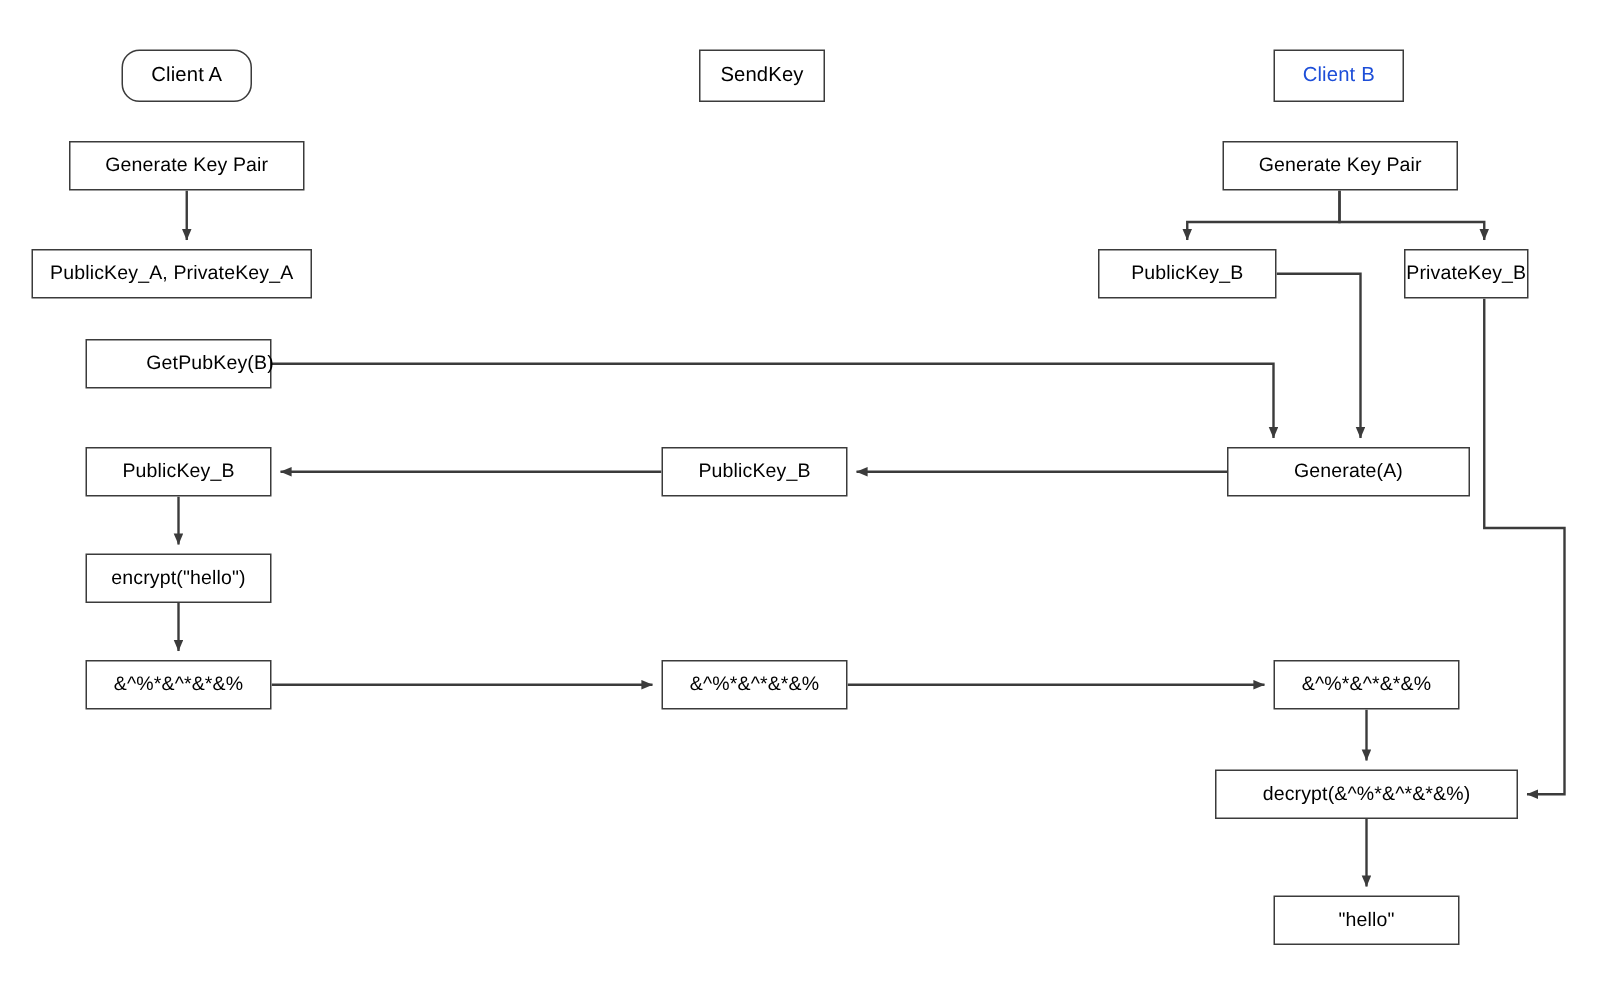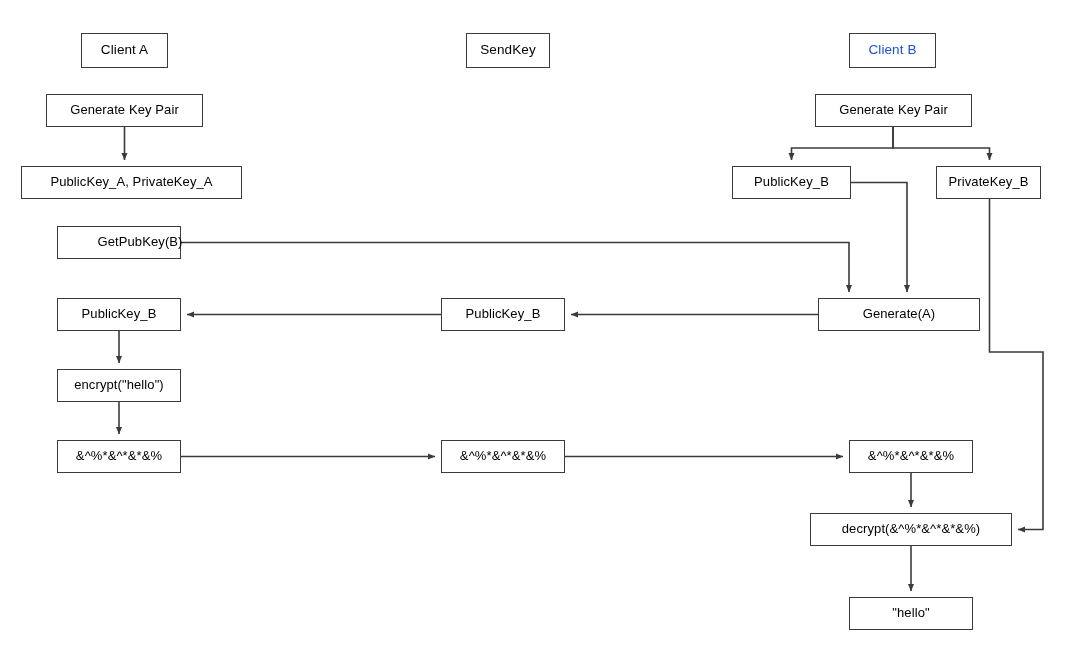--- a/index.html
+++ b/index.html
@@ -69,33 +69,33 @@
         <path d="M 119 402 L 119 434" fill="none" stroke="#3b3b3b" stroke-width="1.6" stroke-linejoin="miter" stroke-linecap="butt" marker-end="url(#arrowhead)"></path>
         <path d="M 181 456.5 L 435 456.5" fill="none" stroke="#3b3b3b" stroke-width="1.6" stroke-linejoin="miter" stroke-linecap="butt" marker-end="url(#arrowhead)"></path>
         <path d="M 565 456.5 L 843 456.5" fill="none" stroke="#3b3b3b" stroke-width="1.6" stroke-linejoin="miter" stroke-linecap="butt" marker-end="url(#arrowhead)"></path>
         <path d="M 911 473 L 911 507" fill="none" stroke="#3b3b3b" stroke-width="1.6" stroke-linejoin="miter" stroke-linecap="butt" marker-end="url(#arrowhead)"></path>
         <path d="M 989.5 199 L 989.5 352 L 1043 352 L 1043 529.5 L 1018 529.5" fill="none" stroke="#3b3b3b" stroke-width="1.6" stroke-linejoin="miter" stroke-linecap="butt" marker-end="url(#arrowhead)"></path>
         <path d="M 911 546 L 911 591" fill="none" stroke="#3b3b3b" stroke-width="1.6" stroke-linejoin="miter" stroke-linecap="butt" marker-end="url(#arrowhead)"></path>
       </g>
   </svg>
 
   <div id="nodes-layer">
-      <div class="node lane-header" style="left: 81px; top: 33px; width: 87px; height: 35px; border-color: rgb(59, 59, 59); color: rgb(0, 0, 0);">
+      <div class="node lane-header" style="left: 81px; top: 33px; width: 87px; height: 35px; border-color: rgb(59, 59, 59); color: rgb(0, 0, 0); border-radius: 12px;">
         <span>Client A</span>
       </div>
       <div class="node lane-header" style="left: 466px; top: 33px; width: 84px; height: 35px; border-color: rgb(59, 59, 59); color: rgb(0, 0, 0);">
         <span>SendKey</span>
       </div>
       <div class="node lane-header" style="left: 849px; top: 33px; width: 87px; height: 35px; border-color: rgb(59, 59, 59); color: #1d4ed8; text-align: center;">
         <span>Client B</span>
       </div>
       <div class="node" style="left: 46px; top: 94px; width: 157px; height: 33px; border-color: rgb(59, 59, 59); color: rgb(0, 0, 0);">
         <span>Generate Key Pair</span>
       </div>
-      <div class="node" style="left: 21px; top: 166px; width: 221px; height: 33px; border-color: rgb(59, 59, 59); color: rgb(0, 0, 0);">
+      <div class="node" style="left: 21px; top: 166px; width: 187px; height: 33px; border-color: rgb(59, 59, 59); color: rgb(0, 0, 0);">
         <span>PublicKey_A, PrivateKey_A</span>
       </div>
       <div class="node" style="left: 57px; top: 226px; width: 124px; height: 33px; border-color: rgb(59, 59, 59); color: rgb(0, 0, 0); padding-left: 42px;">
         <span>GetPubKey(B)</span>
       </div>
       <div class="node" style="left: 57px; top: 298px; width: 124px; height: 33px; border-color: rgb(59, 59, 59); color: rgb(0, 0, 0);">
         <span>PublicKey_B</span>
       </div>
       <div class="node" style="left: 57px; top: 369px; width: 124px; height: 33px; border-color: rgb(59, 59, 59); color: rgb(0, 0, 0);">
         <span>encrypt("hello")</span>
@@ -108,21 +108,21 @@
       </div>
       <div class="node" style="left: 441px; top: 440px; width: 124px; height: 33px; border-color: rgb(59, 59, 59); color: rgb(0, 0, 0);">
         <span>&amp;^%*&amp;^*&amp;*&amp;%</span>
       </div>
       <div class="node" style="left: 815px; top: 94px; width: 157px; height: 33px; border-color: rgb(59, 59, 59); color: rgb(0, 0, 0);">
         <span>Generate Key Pair</span>
       </div>
       <div class="node" style="left: 732px; top: 166px; width: 119px; height: 33px; border-color: rgb(59, 59, 59); color: rgb(0, 0, 0);">
         <span>PublicKey_B</span>
       </div>
-      <div class="node" style="left: 936px; top: 166px; width: 105px; height: 33px; border-color: rgb(59, 59, 59); color: rgb(0, 0, 0);">
+      <div class="node" style="left: 936px; top: 166px; width: 83px; height: 33px; border-color: rgb(59, 59, 59); color: rgb(0, 0, 0);">
         <span>PrivateKey_B</span>
       </div>
       <div class="node" style="left: 818px; top: 298px; width: 162px; height: 33px; border-color: rgb(59, 59, 59); color: rgb(0, 0, 0);">
         <span>Generate(A)</span>
       </div>
       <div class="node" style="left: 849px; top: 440px; width: 124px; height: 33px; border-color: rgb(59, 59, 59); color: rgb(0, 0, 0);">
         <span>&amp;^%*&amp;^*&amp;*&amp;%</span>
       </div>
       <div class="node" style="left: 810px; top: 513px; width: 202px; height: 33px; border-color: rgb(59, 59, 59); color: rgb(0, 0, 0); text-align: right;">
         <span>decrypt(&amp;^%*&amp;^*&amp;*&amp;%)</span>

